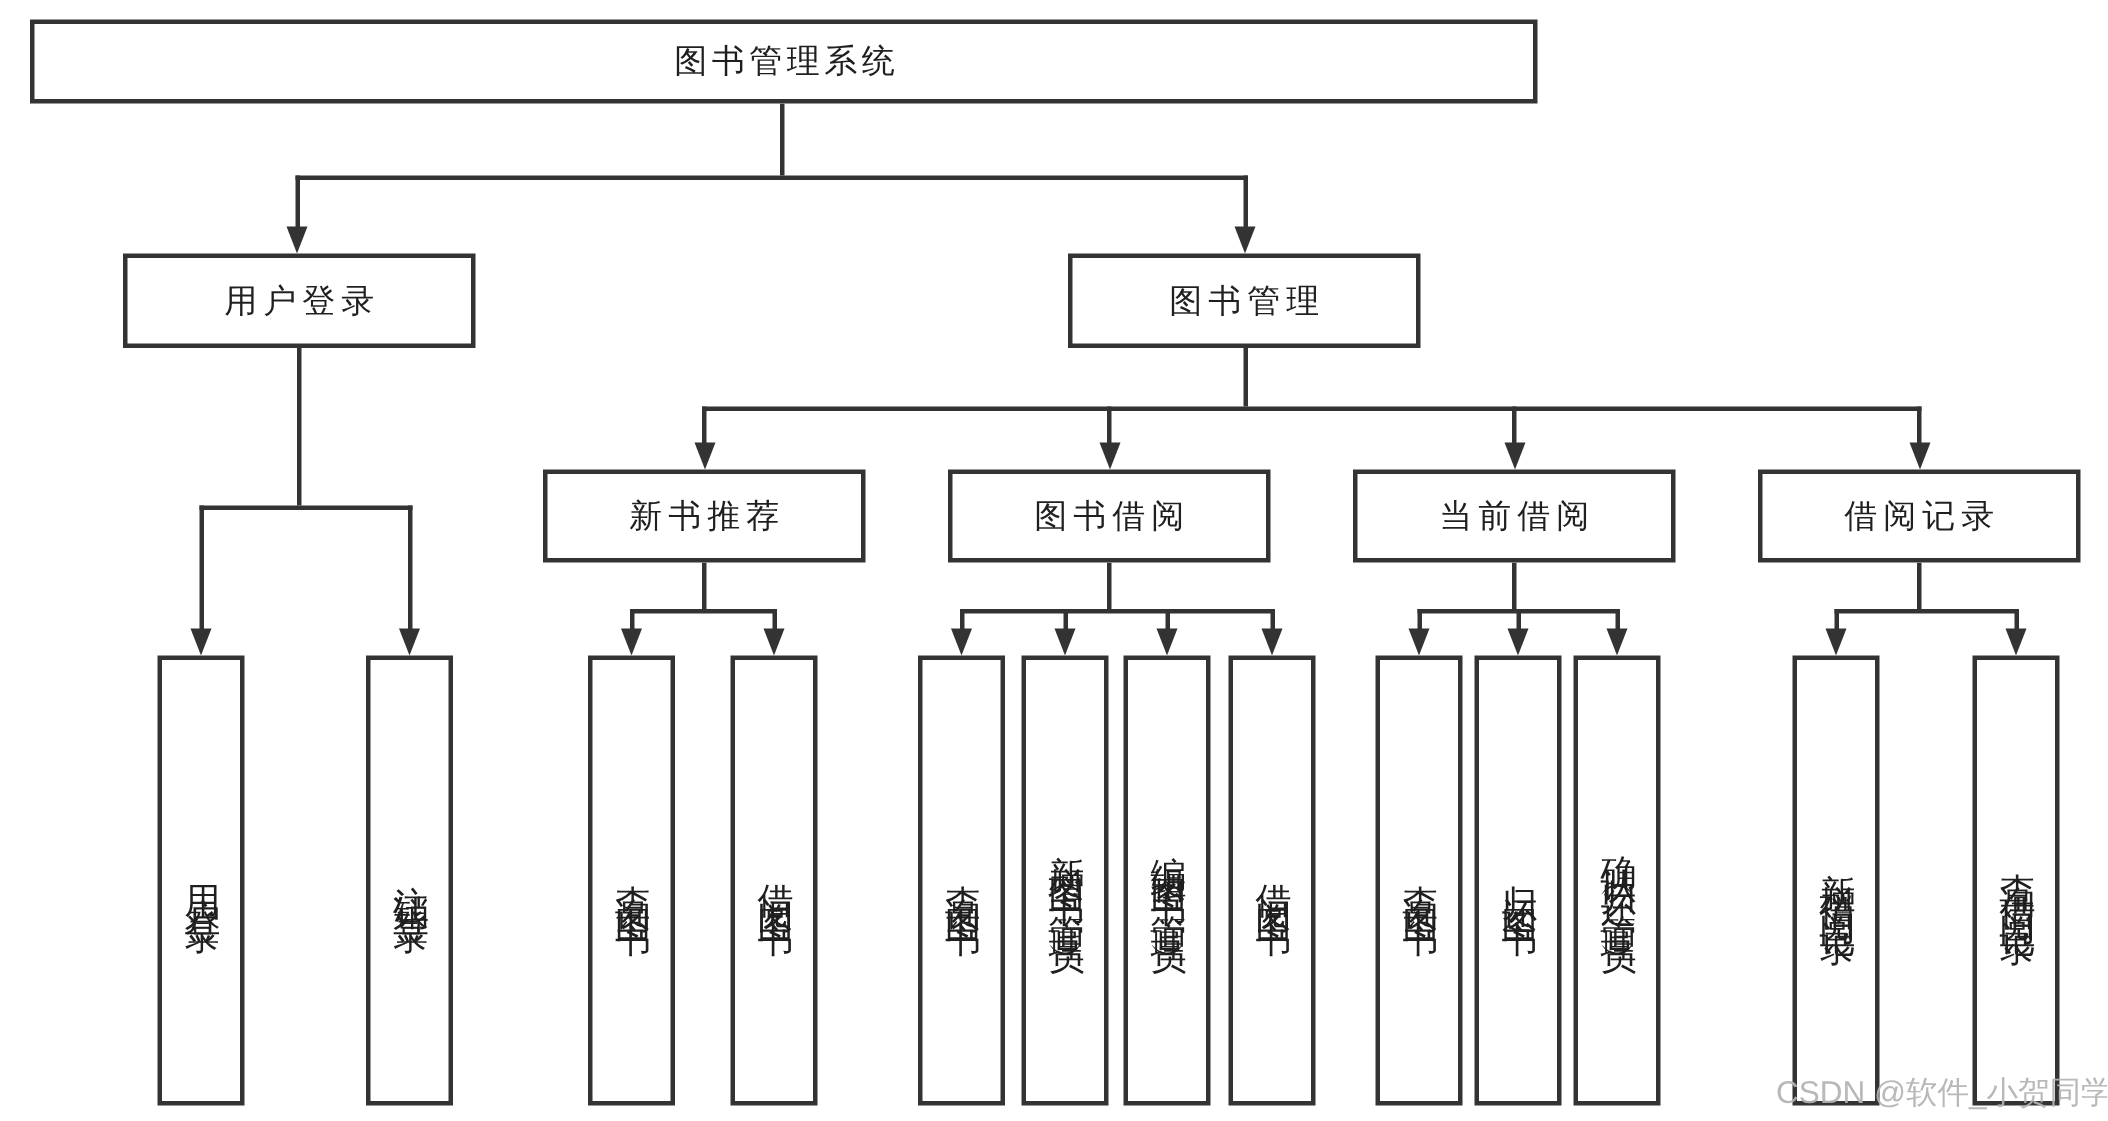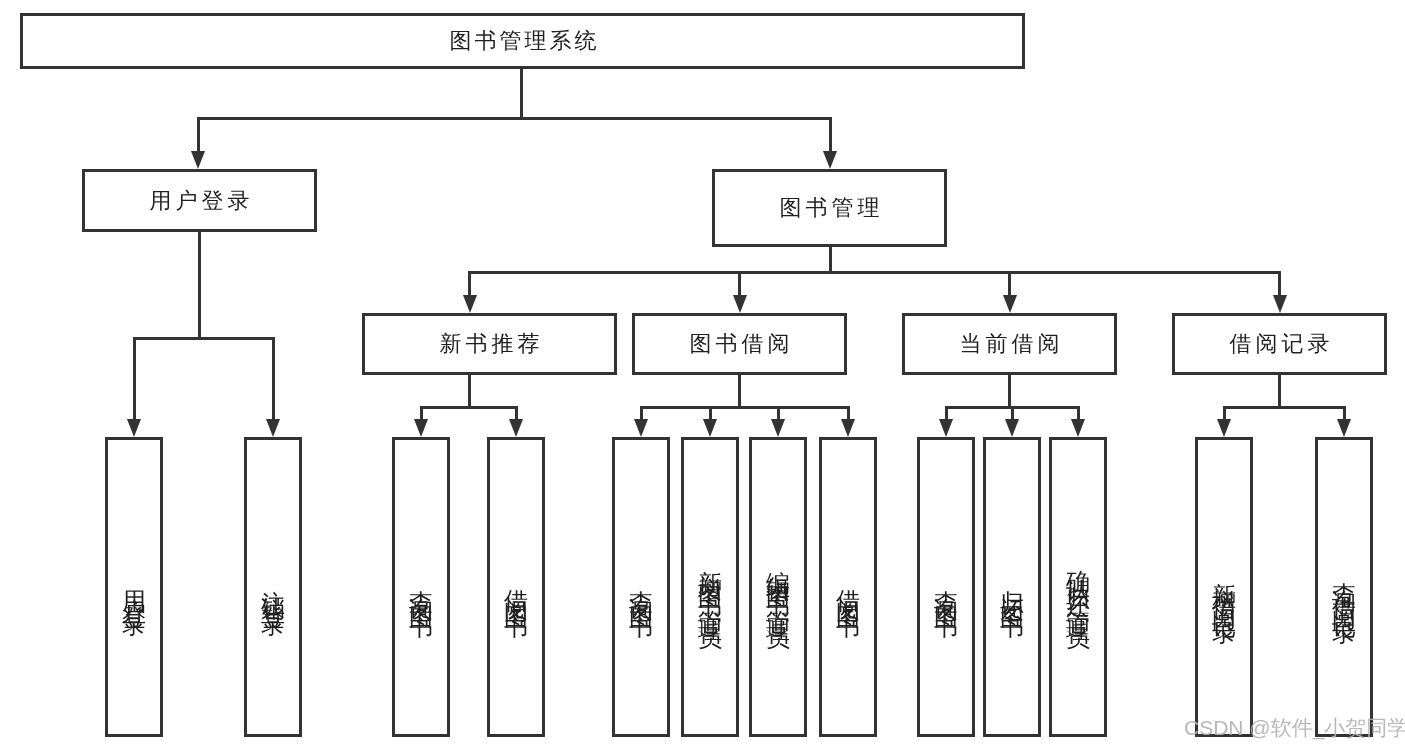--- a/index.html
+++ b/index.html
@@ -120,25 +120,25 @@
       <div class="ahead" style="left: 1337px; top: 419px;"></div>
     </div>
 
   <div class="box root" style="left:20px;top:13px;width:1005px;height:56px">
     <span class="hlabel">图书管理系统</span>
   </div>
 
   <div class="box" style="left:82px;top:169px;width:235px;height:63px">
     <span class="hlabel">用户登录</span>
   </div>
-  <div class="box" style="left:712px;top:169px;width:235px;height:78px">
+  <div class="box" style="left:712px;top:169px;width:235px;height:63px">
     <span class="hlabel">图书管理</span>
   </div>
 
-  <div class="box" style="left:362px;top:313px;width:255px;height:62px">
+  <div class="box" style="left:362px;top:313px;width:215px;height:62px">
     <span class="hlabel">新书推荐</span>
   </div>
   <div class="box" style="left:902px;top:313px;width:215px;height:62px">
     <span class="hlabel">当前借阅</span>
   </div>
   <div class="box" style="left:632px;top:313px;width:215px;height:62px">
     <span class="hlabel">图书借阅</span>
   </div>
   <div class="box" style="left:1172px;top:313px;width:215px;height:62px">
     <span class="hlabel">借阅记录</span>

